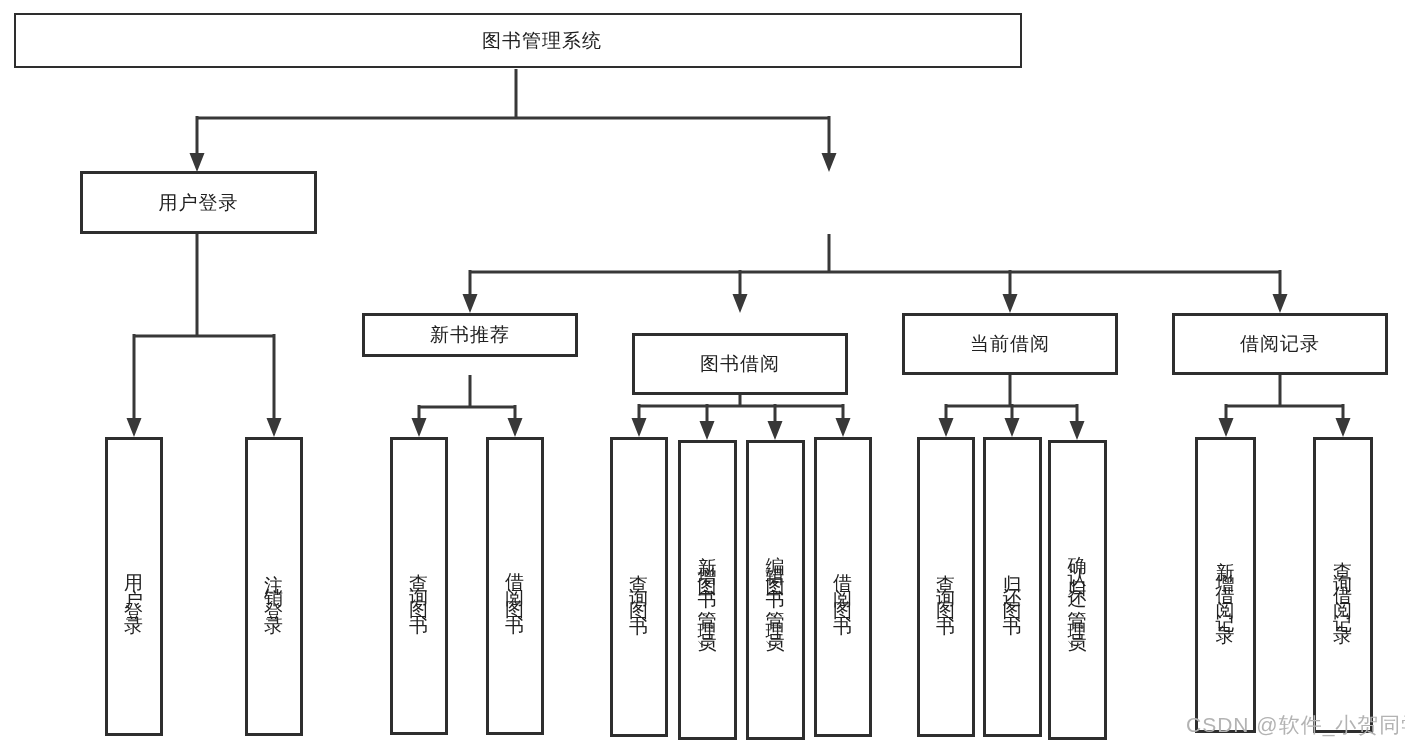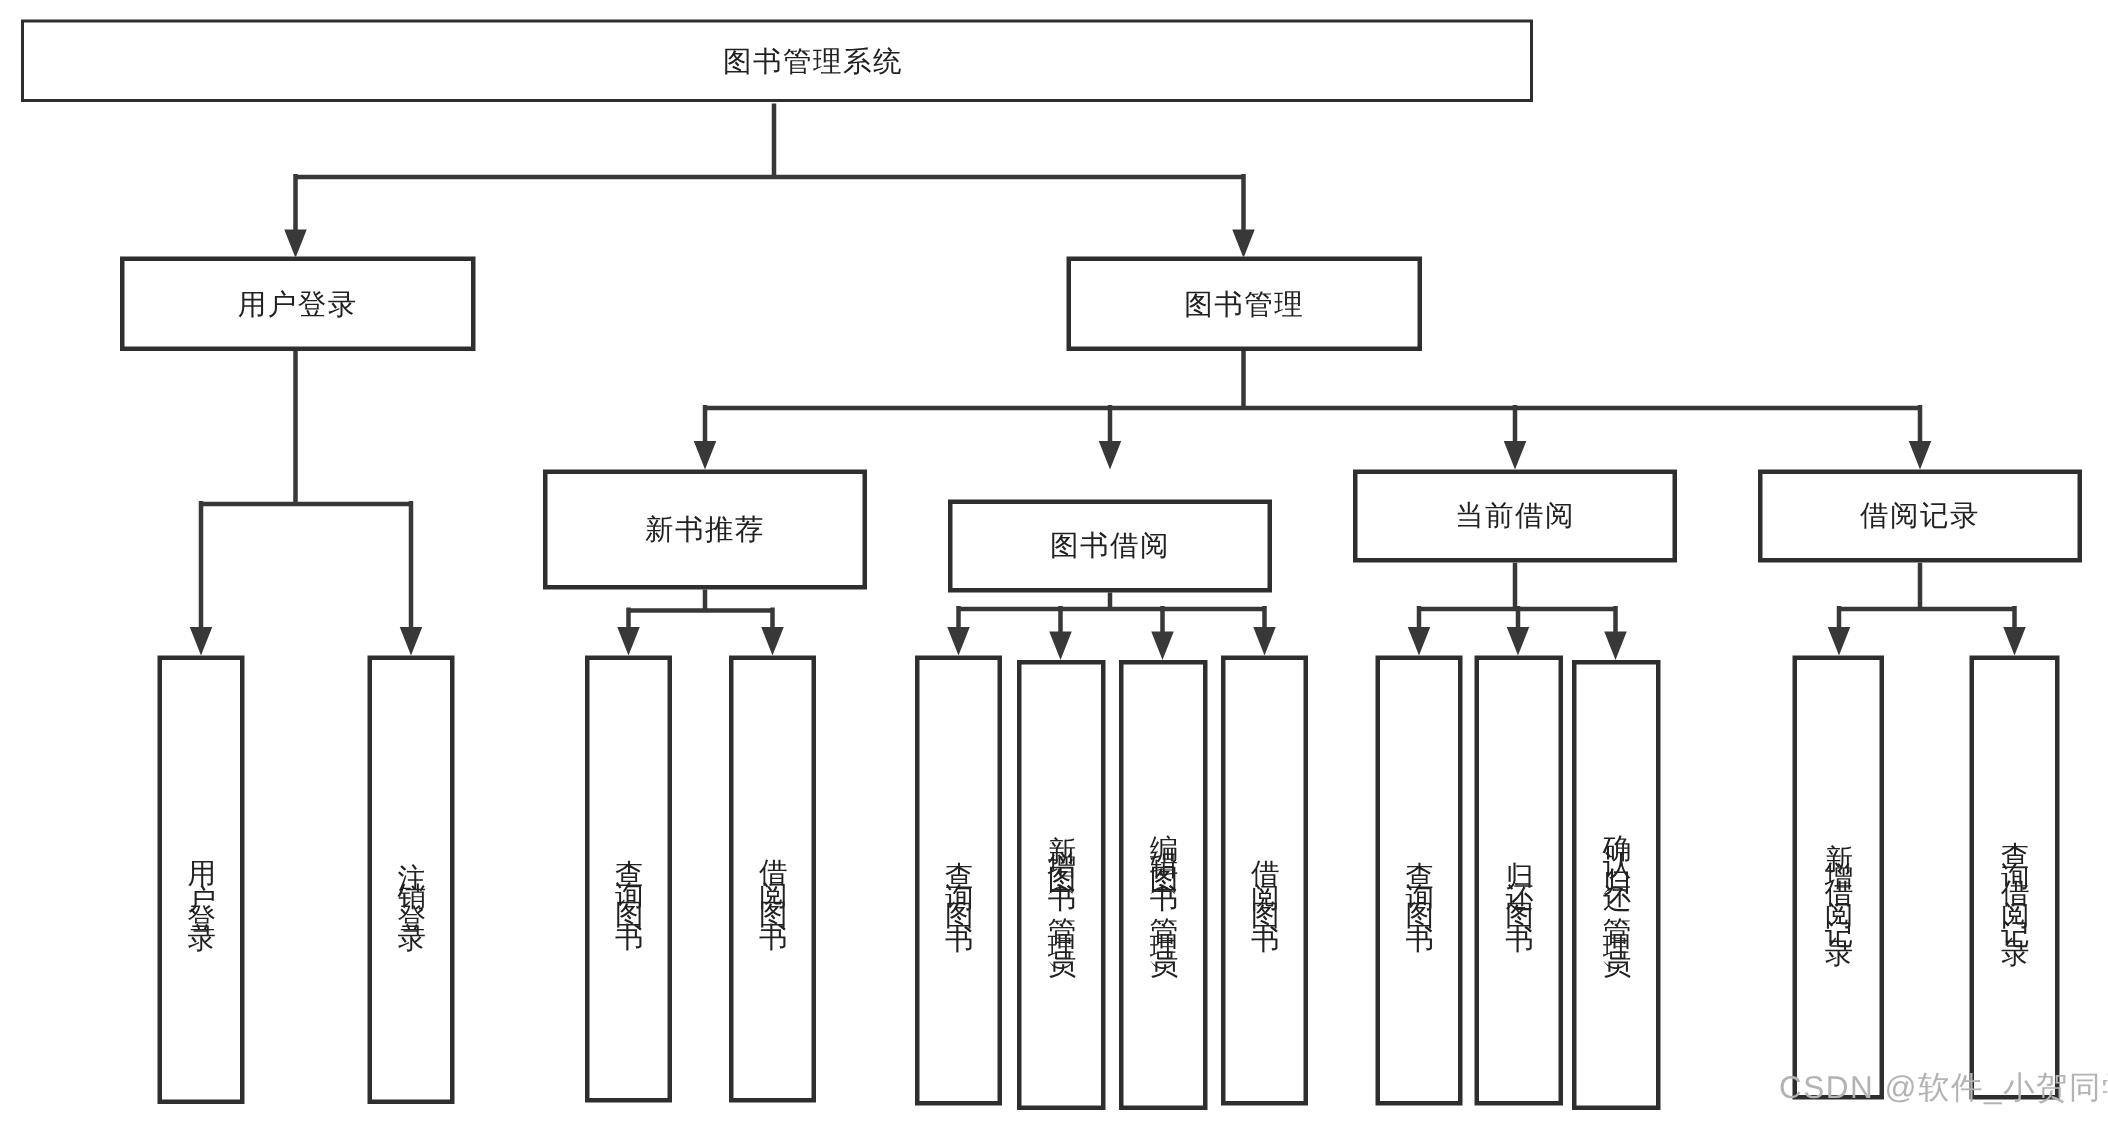--- a/index.html
+++ b/index.html
@@ -112,25 +112,22 @@
       M1335.5 418 L1350.5 418 L1343 437 Z"></path>
   </svg>
 
   <div class="hbox thin" style="left:14px; top:13px; width:1008px; height:55px;padding-left:48px;">
     <span class="hlabel">图书管理系统</span>
   </div>
 
   <div class="hbox" style="left:80px; top:171px; width:237px; height:63px;">
     <span class="hlabel">用户登录</span>
   </div>
-  <div class="hbox" style="left:711px; top:171px; width:237px; height:63px;">
-    <span class="hlabel">图书管理</span>
-  </div>
 
-  <div class="hbox" style="left:362px; top:313px; width:216px; height:80px;">
+  <div class="hbox" style="left:362px; top:313px; width:216px; height:44px;">
     <span class="hlabel">新书推荐</span>
   </div>
   <div class="hbox" style="left:632px; top:313px; width:216px; height:62px;margin-top:20px;">
     <span class="hlabel">图书借阅</span>
   </div>
   <div class="hbox" style="left:902px; top:313px; width:216px; height:62px;">
     <span class="hlabel">当前借阅</span>
   </div>
   <div class="hbox" style="left:1172px; top:313px; width:216px; height:62px;">
     <span class="hlabel">借阅记录</span>

